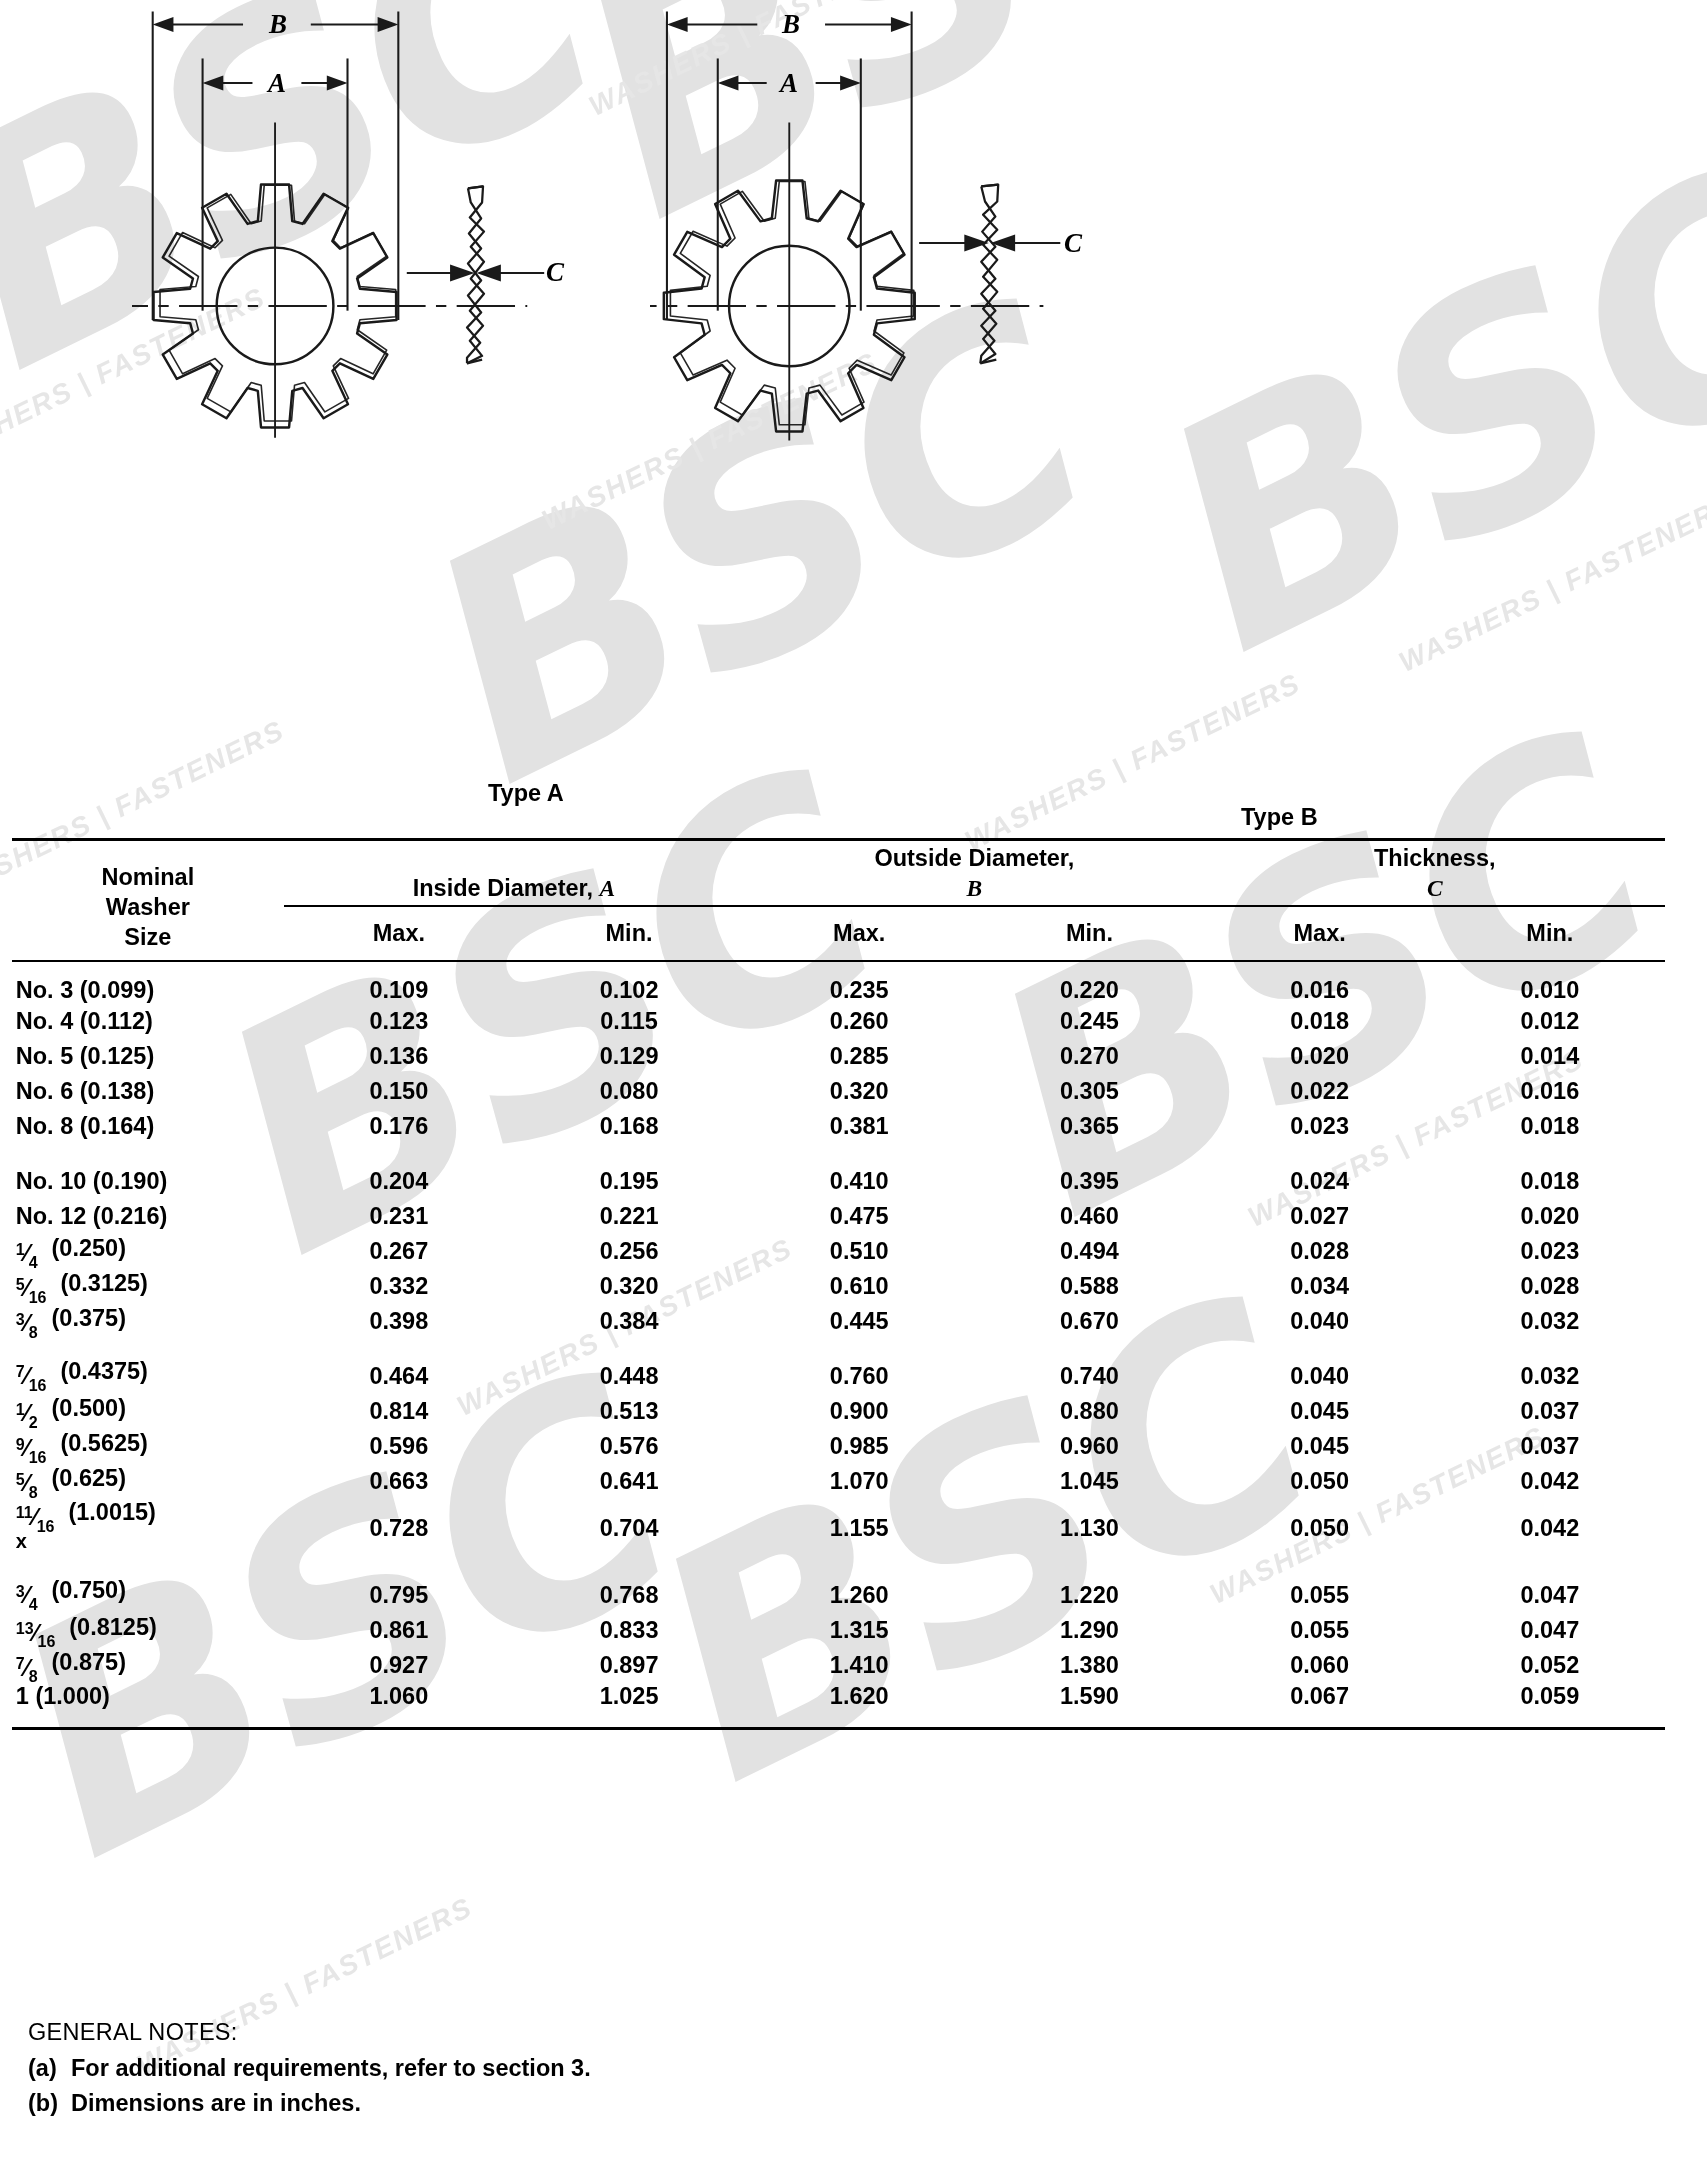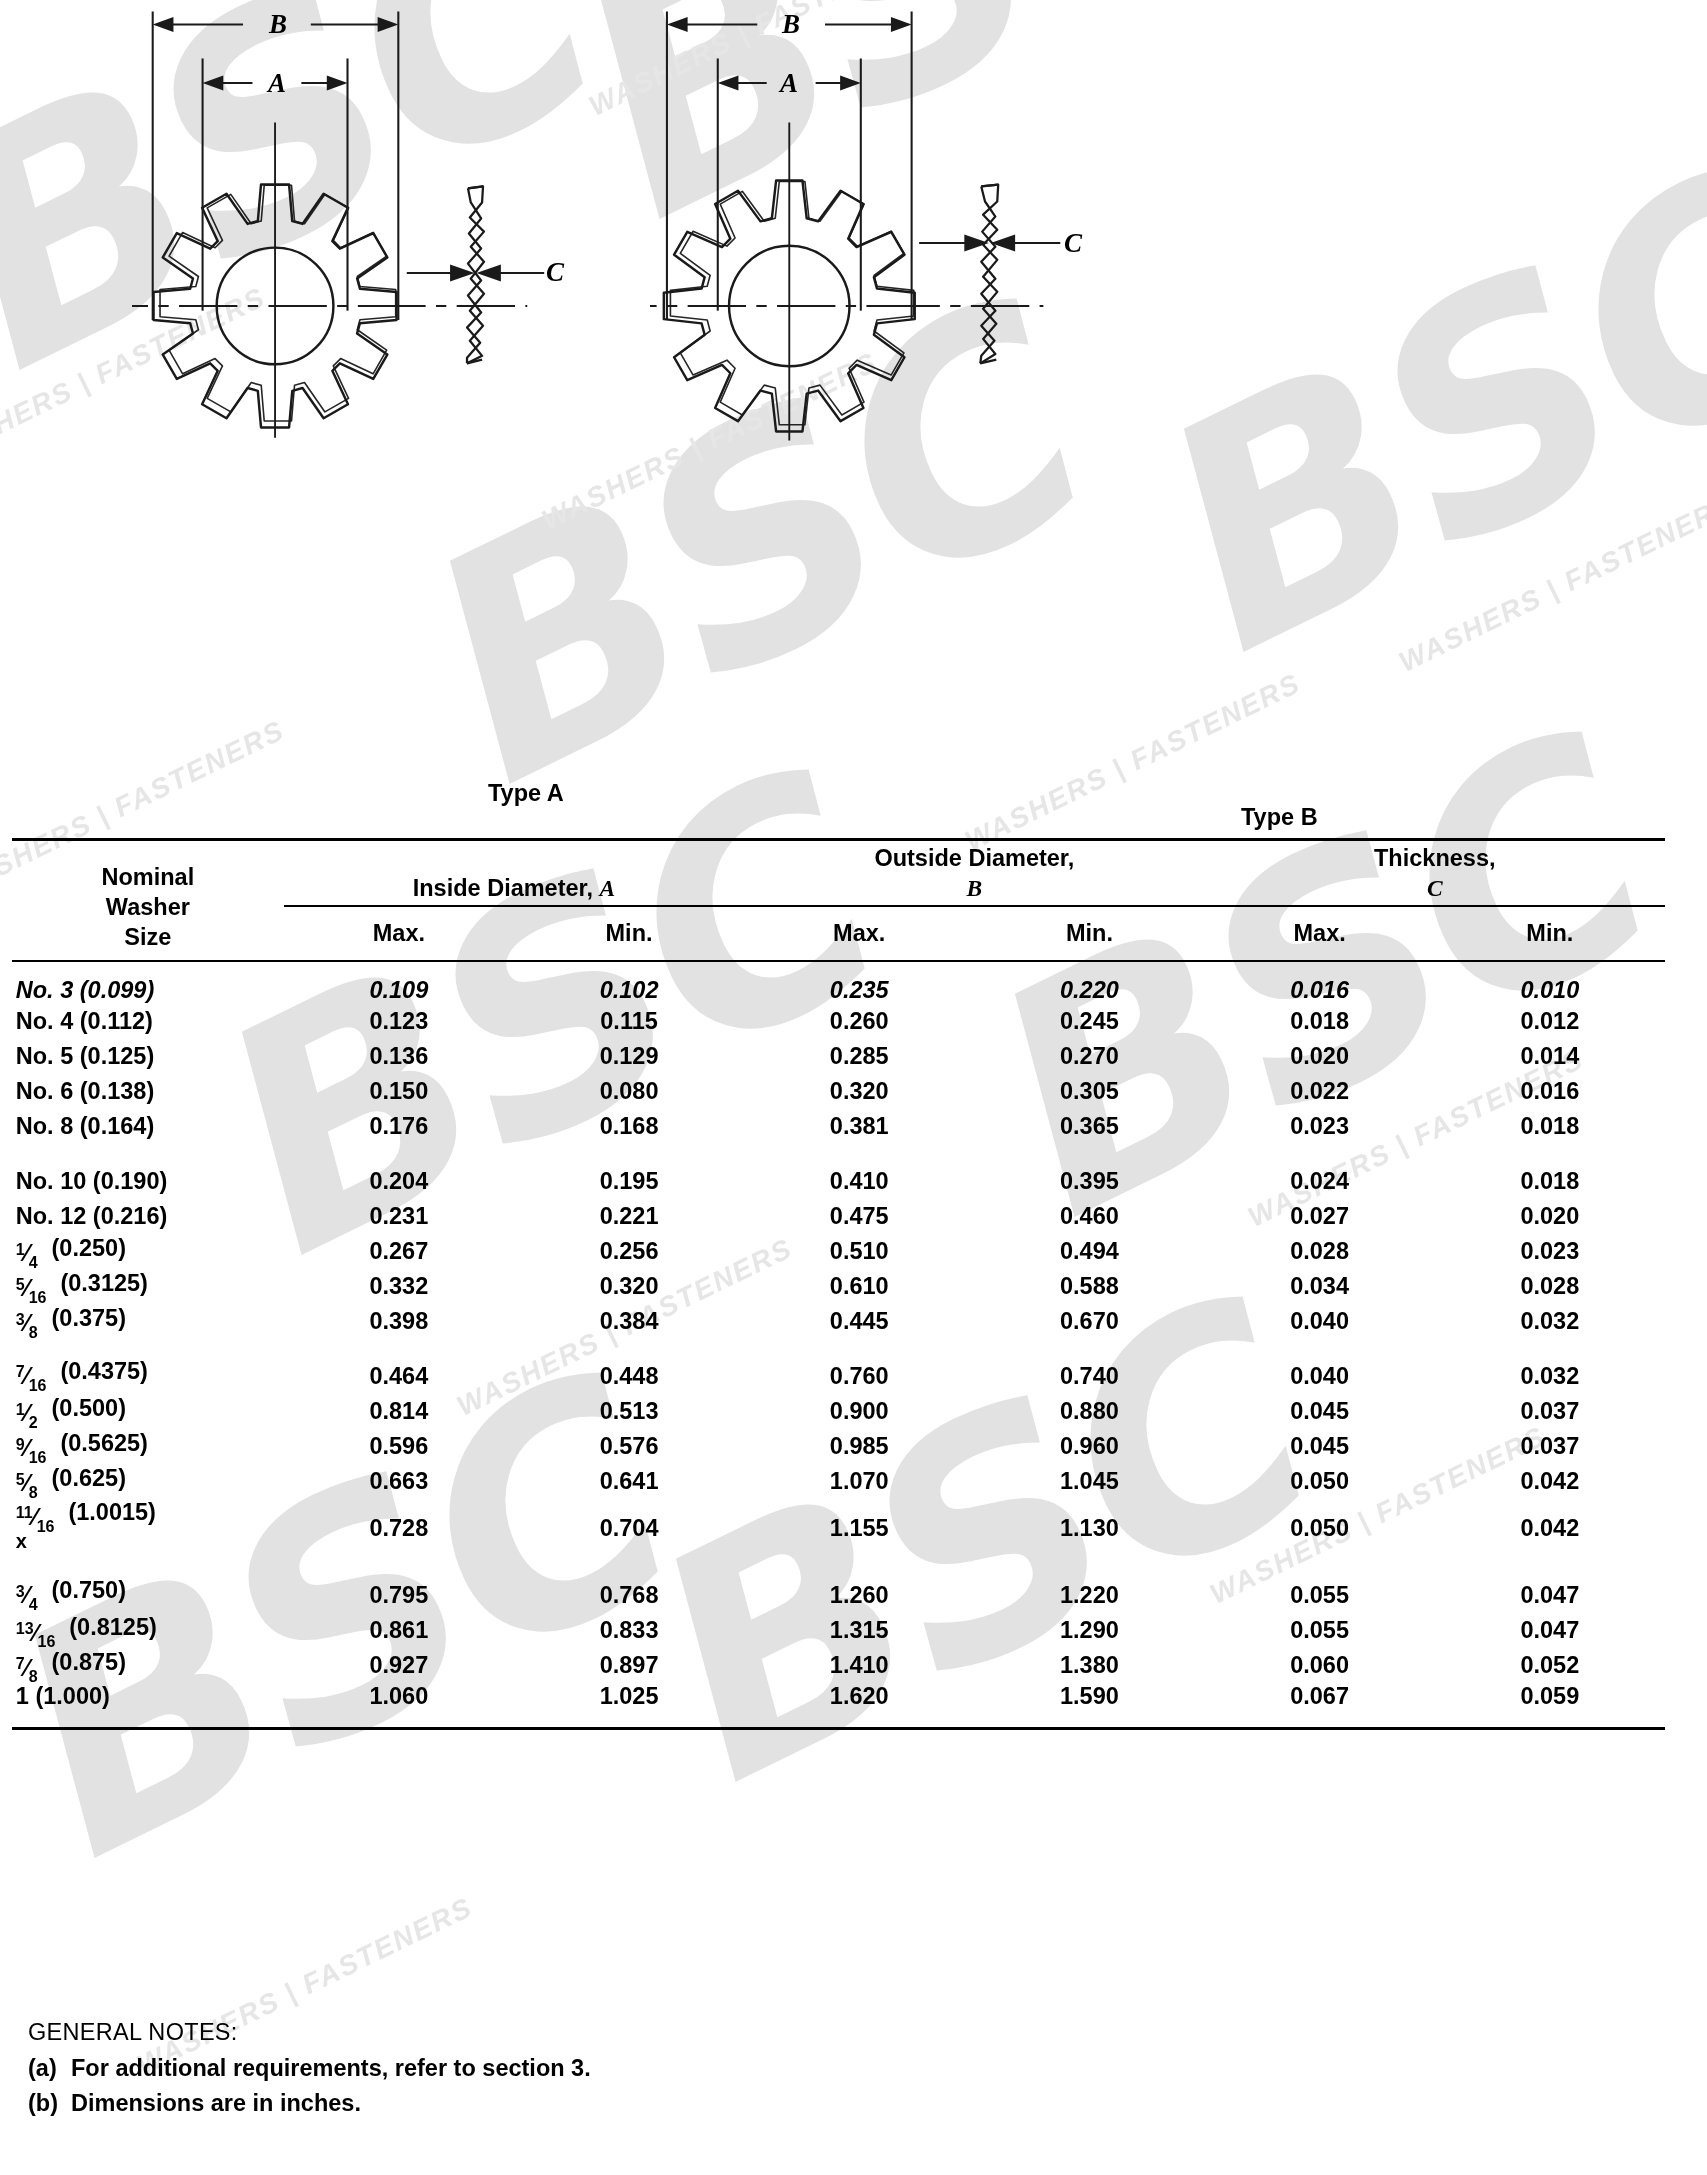--- a/index.html
+++ b/index.html
@@ -124,21 +124,21 @@
 
   tbody td { font-weight: 600; }
   td.size-col {
     text-align: left;
     padding-left: 3.8px !important;
     white-space: nowrap;
   }
   td.num { text-align: center; width: 232px; }
   tbody tr { height: 35px; }
   tbody tr.group-gap td { height: 55px; vertical-align: bottom; padding-bottom: 3.8px !important; }
-  tbody tr.first-row td { padding-top: 15px !important; font-style: italic; }
+  tbody tr.first-row td { padding-top: 15px !important; }
   tbody tr.last-row td { padding-bottom: 17px !important; }
 
   
   .frac {
     display: inline-block;
     position: relative;
     width: auto;
     vertical-align: -0.22em;
     font-size: 23.5px;
     margin-right: 0.9px;

